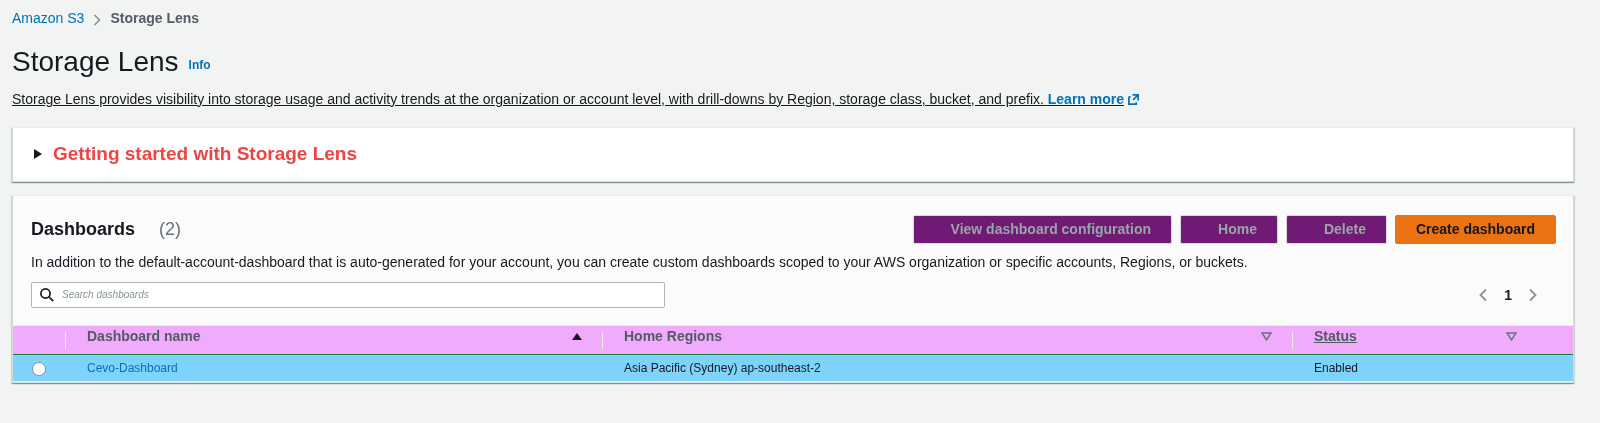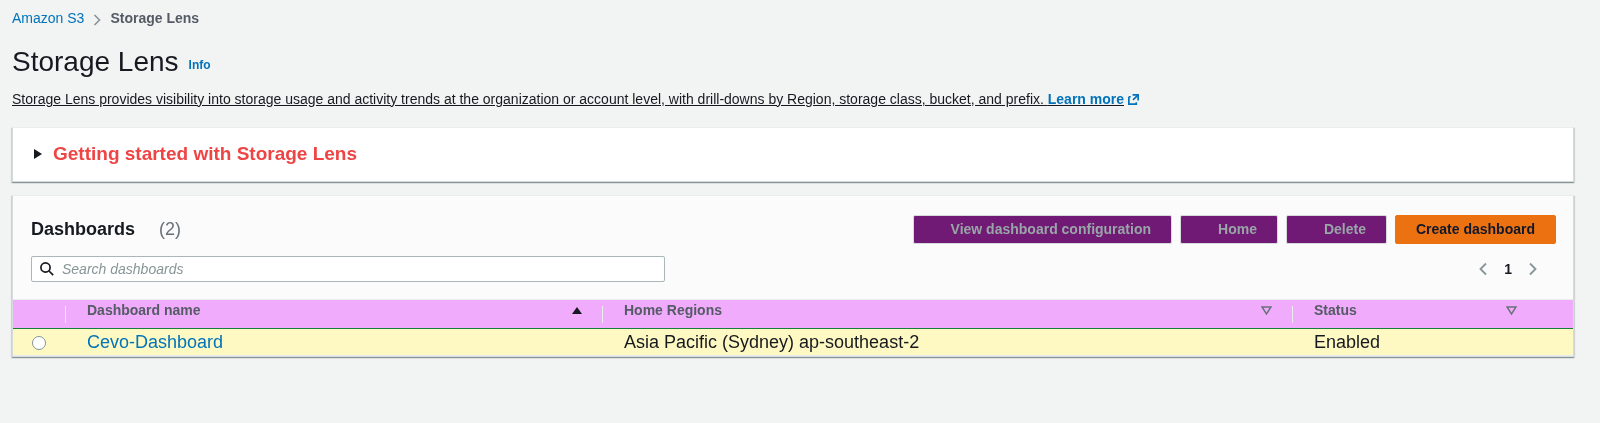--- a/index.html
+++ b/index.html
@@ -53,41 +53,41 @@
   }
   .btn-disabled { background:#701a75; border:1px solid #d5dbdb; color:#99a6a7; cursor:default;padding-left:37px; }
   .btn-primary { background:#ec7211; border:1px solid #ec7211; color:#0f172a; }
   .panel-desc { margin-top:10px; font-size:14px; color:#16191f; }
 
   .tools-row { margin-top:12px; display:flex; align-items:center; justify-content:space-between; }
   .search-wrap { position:relative; width:634px; }
   .search-input {
     width:100%; height:26px; padding:2px 8px 2px 30px;
     border:1px solid #aab7b8; border-radius:2px; background:#ffffff;
-    font-family:"Liberation Sans", sans-serif; font-size:14px; font-style:italic; color:#444;
+    font-family:"Liberation Sans", sans-serif; font-size:10px; font-style:italic; color:#444;
   }
   .search-input::placeholder { color:#879596; font-style:italic; }
   .search-icon { position:absolute; left:8px; top:5px; }
   .pagination { display:flex; align-items:center; gap:14px; padding-right:16px; }
   .page-chevron { background:none; border:none; cursor:pointer; display:flex; align-items:center; padding:2px; }
   .page-num { font-size:14px; font-weight:700; color:#16191f; cursor:pointer; }
 
   
   table { width:100%; border-collapse:collapse; table-layout:fixed; }
   col.c-sel { width:52px; } col.c-name { width:537px; } col.c-region { width:690px; }
   thead th {
     background:#f0abfc; height:29px; text-align:left; font-size:14px; font-weight:700;
     color:#545b64; border-bottom:1px solid #15803d; position:relative; padding:0 20px 8px 22px;
   }
   thead th + th::before {
     content:""; position:absolute; left:0; top:6px; height:17px; width:1px; background:#eaeded;
   }
   .th-inner { display:flex; align-items:center; justify-content:space-between; }
-  .col-status .th-inner { padding-right:36px; }
-  tbody td { background:#fef9c3; height:27px; border-bottom:1px solid #eaeded; font-size:18px; padding:0 20px 0 22px; color:#16191f;margin-top:48px; }
+  .col-status .th-inner { padding-right:36px;text-decoration:underline; }
+  tbody td { background:#7dd3fc; height:27px; border-bottom:1px solid #eaeded; font-size:12px; padding:0 20px 0 22px; color:#16191f;margin-top:48px; }
   td.sel-cell { padding:0; text-align:center; }
   .radio {
     display:inline-block; width:14px; height:14px; border:1px solid #879596; border-radius:50%;
     background:#ffffff; cursor:pointer; vertical-align:middle;
   }
   .row-link { color:#0073bb; text-decoration:none; cursor:pointer; }
   .sort-asc-icon { width:0; height:0; border-bottom:7px solid #16191f; border-left:5px solid transparent; border-right:5px solid transparent; display:inline-block; cursor:pointer; }
   .filter-icon { display:inline-block; cursor:pointer; line-height:0; }
 </style>
 </head>
@@ -131,20 +131,21 @@
           <span class="panel-title">Dashboards</span>
           <span class="panel-count">(2)</span>
         </div>
         <div class="btn-group">
           <button class="btn btn-disabled">View dashboard configuration</button>
           <button class="btn btn-disabled">Home</button>
           <button class="btn btn-disabled">Delete</button>
           <button class="btn btn-primary">Create dashboard</button>
         </div>
       </div>
+      <p class="panel-desc">In addition to the default-account-dashboard that is auto-generated for your account, you can create custom dashboards scoped to your AWS organization or specific accounts, Regions, or buckets.</p>
       <div class="tools-row">
         <div class="search-wrap">
           <span class="search-icon">
             <svg width="16" height="16" viewBox="0 0 16 16">
                 <circle cx="6.5" cy="6.5" r="4.6" fill="none" stroke="#16191f" stroke-width="1.7"></circle>
                 <path d="M10 10 L14.2 14.2" stroke="#16191f" stroke-width="1.7"></path>
               </svg>
           </span>
           <input class="search-input" type="text" placeholder="Search dashboards" style="">
         </div>

